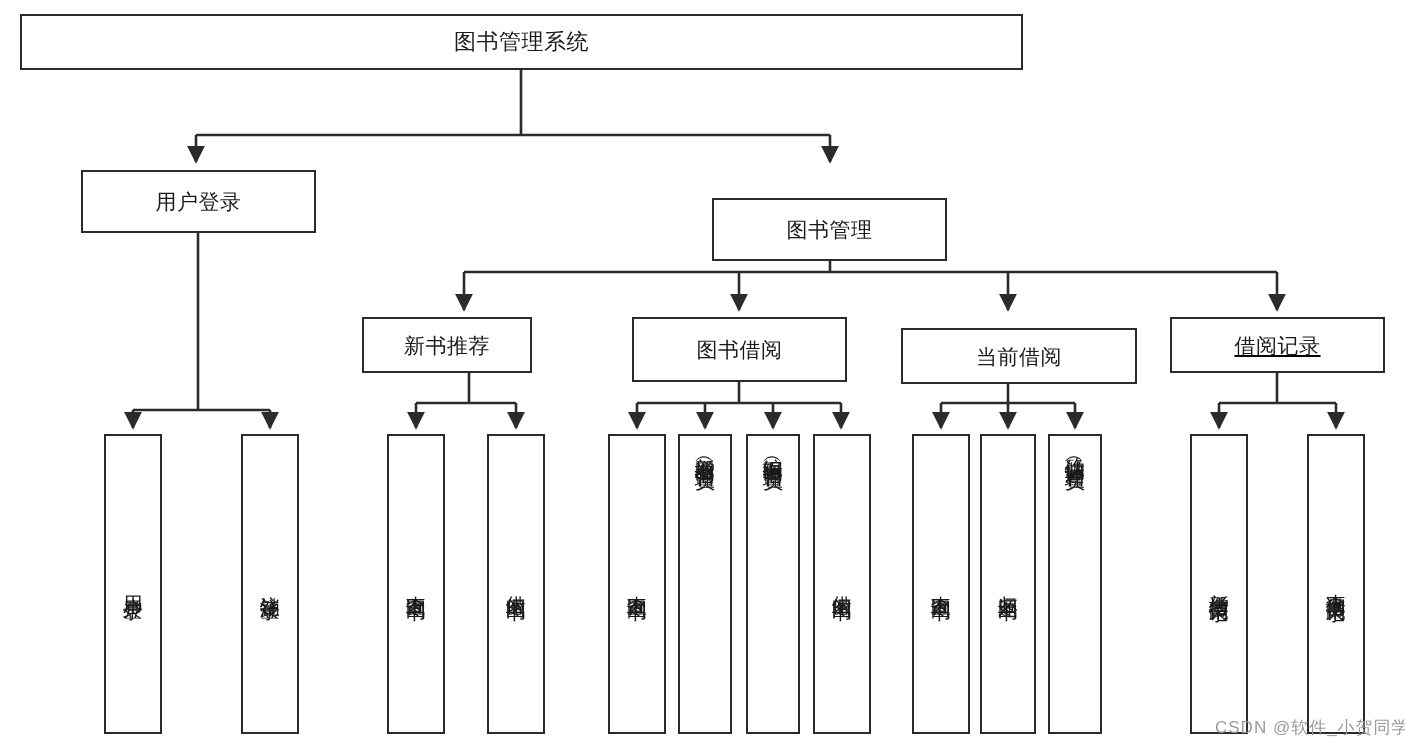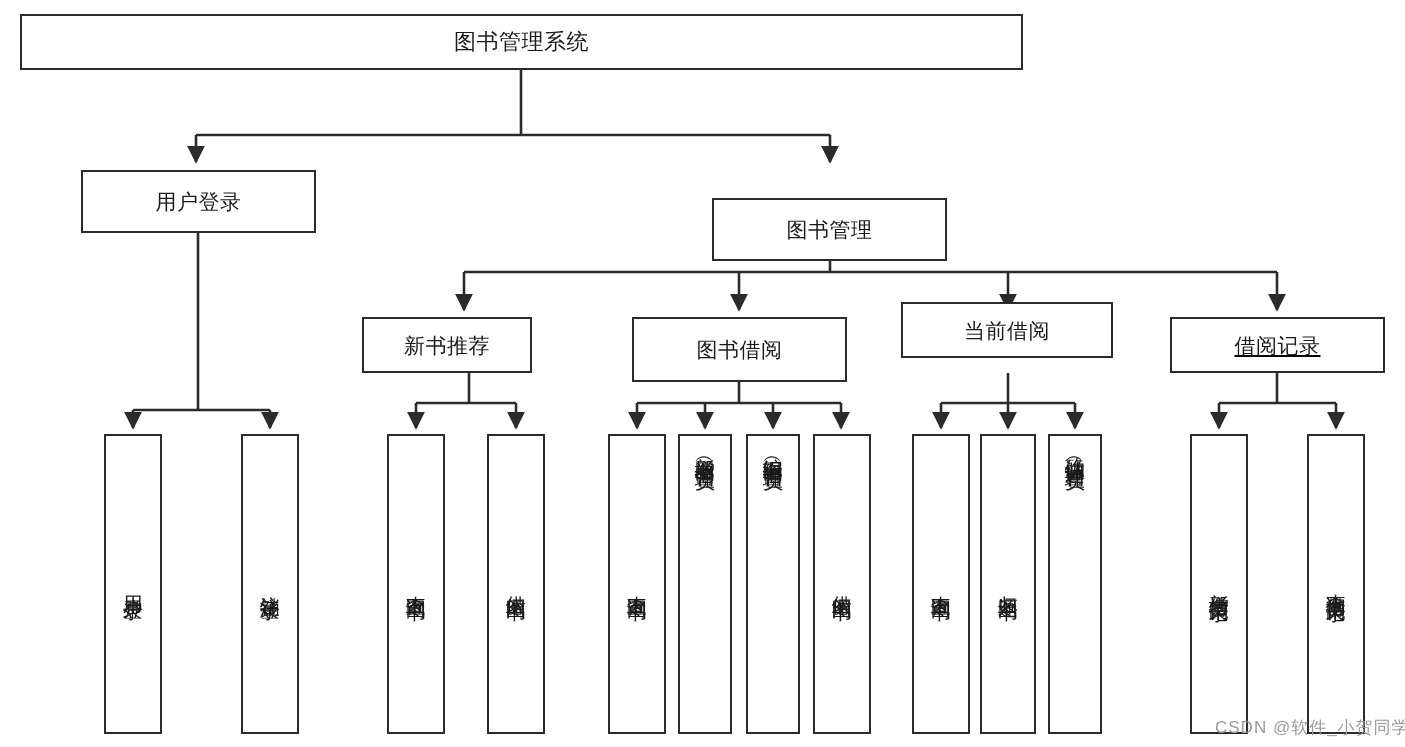--- a/index.html
+++ b/index.html
@@ -142,21 +142,21 @@
   <div class="node horiz" style="left:712px; top:170px; width:235px; height:63px;margin-top:28px;">
     <span class="lbl">图书管理</span>
   </div>
 
   <div class="node horiz" style="left:362px; top:317px; width:170px; height:56px;">
     <span class="lbl">新书推荐</span>
   </div>
   <div class="node horiz" style="left:632px; top:317px; width:215px; height:65px;">
     <span class="lbl">图书借阅</span>
   </div>
-  <div class="node horiz" style="left:901px; top:302px; width:212px; height:56px;">
+  <div class="node horiz" style="left:901px; top:328px; width:236px; height:56px;">
     <span class="lbl">当前借阅</span>
   </div>
   <div class="node horiz" style="left:1170px; top:317px; width:215px; height:56px;text-decoration:underline;">
     <span class="lbl">借阅记录</span>
   </div>
 
   <div class="node vert mid" style="left:104px; top:434px; width:58px; height:300px;">
     <span class="lbl">用户登录</span>
   </div>
   <div class="node vert mid" style="left:241px; top:434px; width:58px; height:300px;">

